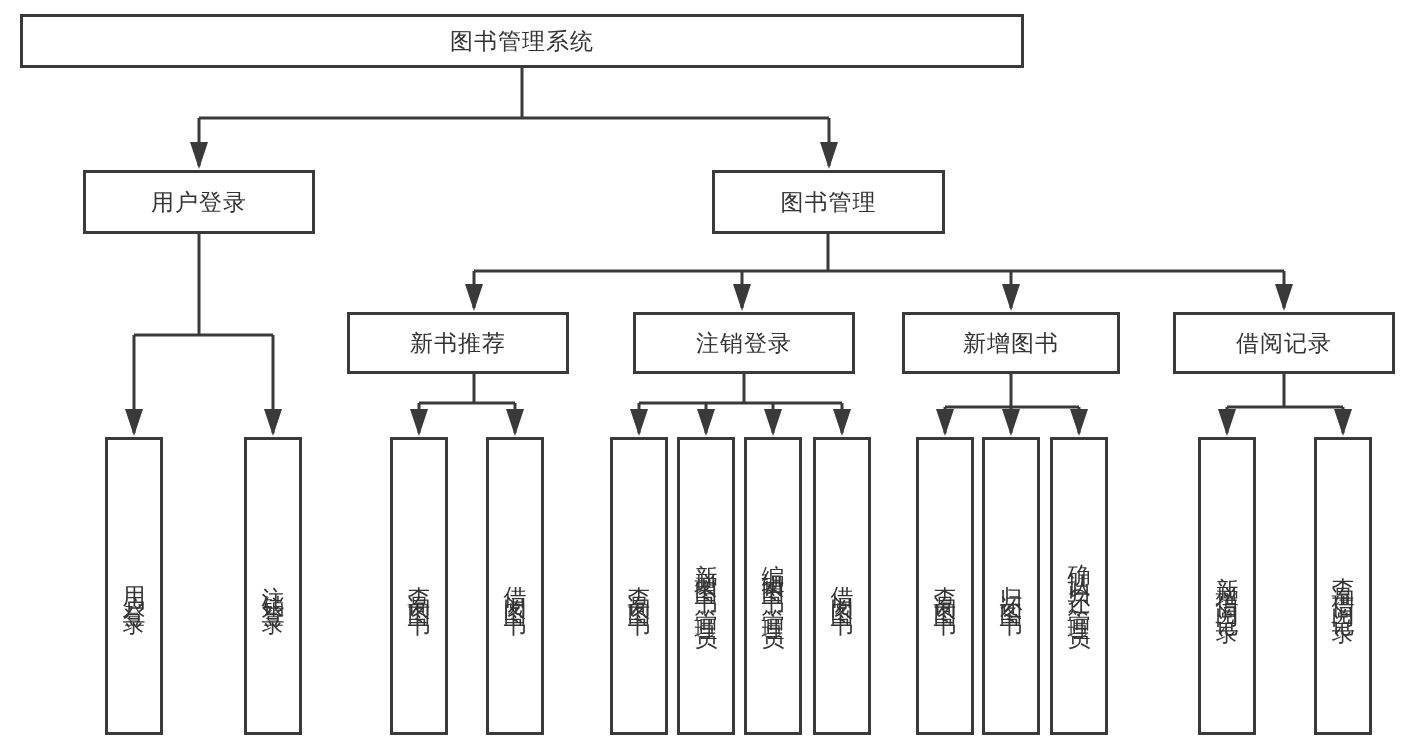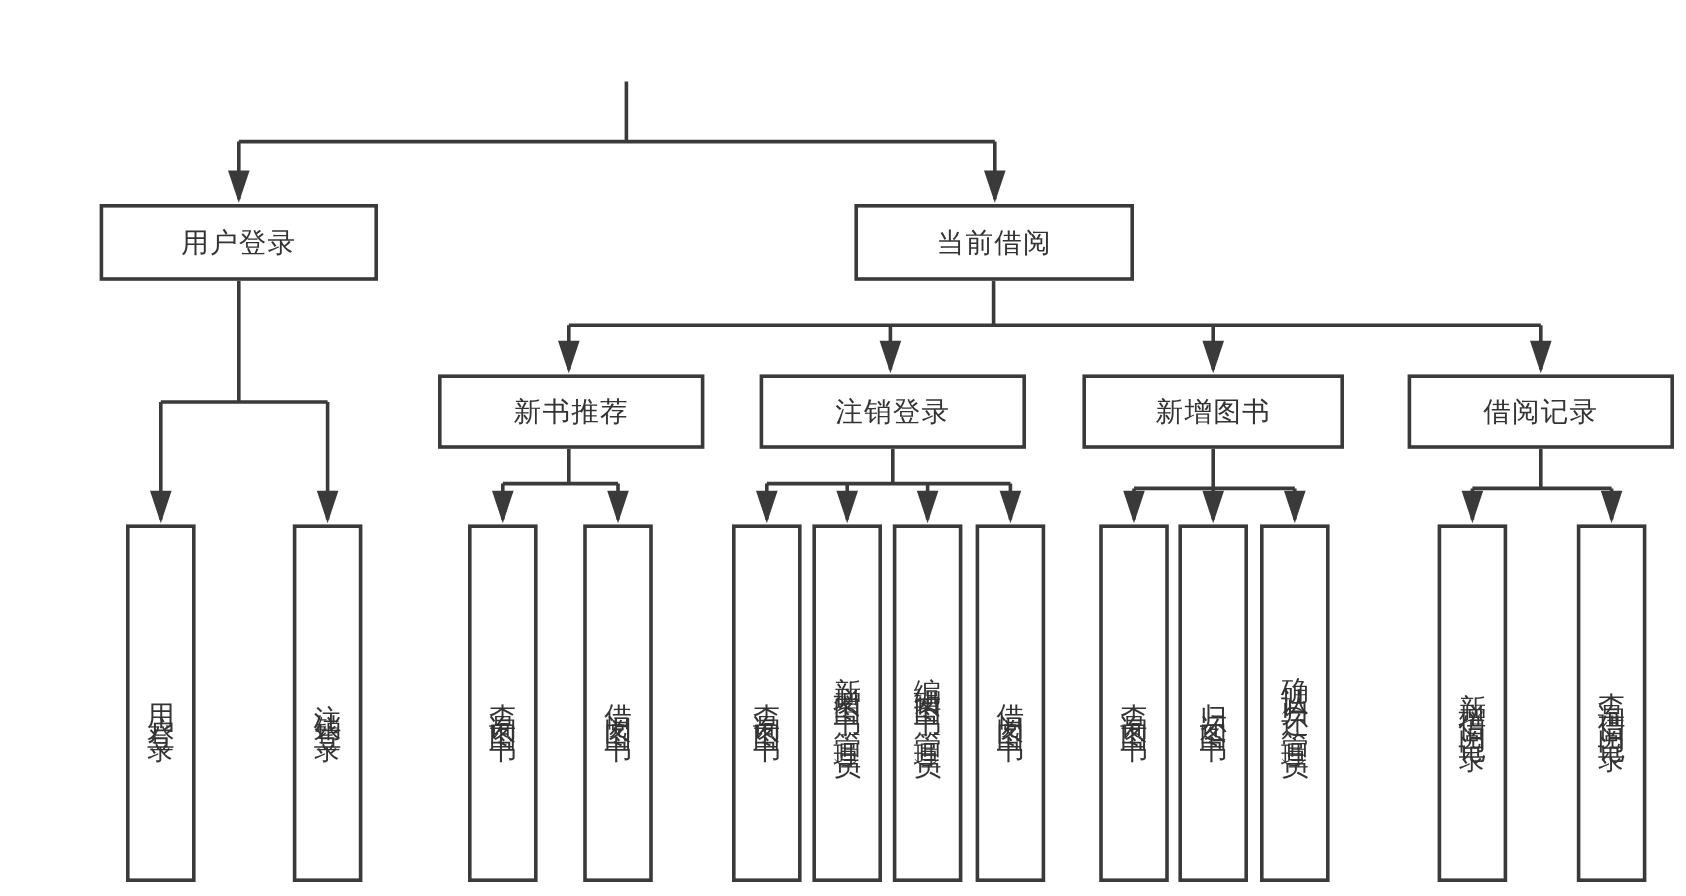--- a/index.html
+++ b/index.html
@@ -71,29 +71,32 @@
     <path class="cline" d="M1011 374 V407 M945 407 H1079 M945 407 V433 M1011 407 V433 M1079 407 V433"></path>
     <polygon class="ahead" points="936,409 954,409 945,436"></polygon>
     <polygon class="ahead" points="1002,409 1020,409 1011,436"></polygon>
     <polygon class="ahead" points="1070,409 1088,409 1079,436"></polygon>
 
     <path class="cline" d="M1284 374 V407 M1227 407 H1343 M1227 407 V433 M1343 407 V433"></path>
     <polygon class="ahead" points="1218,409 1236,409 1227,436"></polygon>
     <polygon class="ahead" points="1334,409 1352,409 1343,436"></polygon>
   </svg>
 
+  <div class="box" style="left:20px;top:14px;width:1004px;height:54px;">
+    <span class="hlabel">图书管理系统</span>
+  </div>
 
   <div class="box" style="left:83px;top:170px;width:232px;height:64px;">
     <span class="hlabel">用户登录</span>
   </div>
   <div class="box" style="left:712px;top:170px;width:233px;height:64px;">
-    <span class="hlabel">当前借阅</span>
+    <span class="hlabel">图书管理</span>
   </div>
 
-  <div class="box" style="left:365px;top:312px;width:222px;height:62px;align-items:center;">
+  <div class="box" style="left:347px;top:312px;width:222px;height:62px;align-items:center;">
     <span class="hlabel">新书推荐</span>
   </div>
   <div class="box" style="left:633px;top:312px;width:222px;height:62px;">
     <span class="hlabel">注销登录</span>
   </div>
   <div class="box" style="left:902px;top:312px;width:218px;height:62px;">
     <span class="hlabel">新增图书</span>
   </div>
   <div class="box" style="left:1173px;top:312px;width:222px;height:62px;">
     <span class="hlabel">借阅记录</span>

